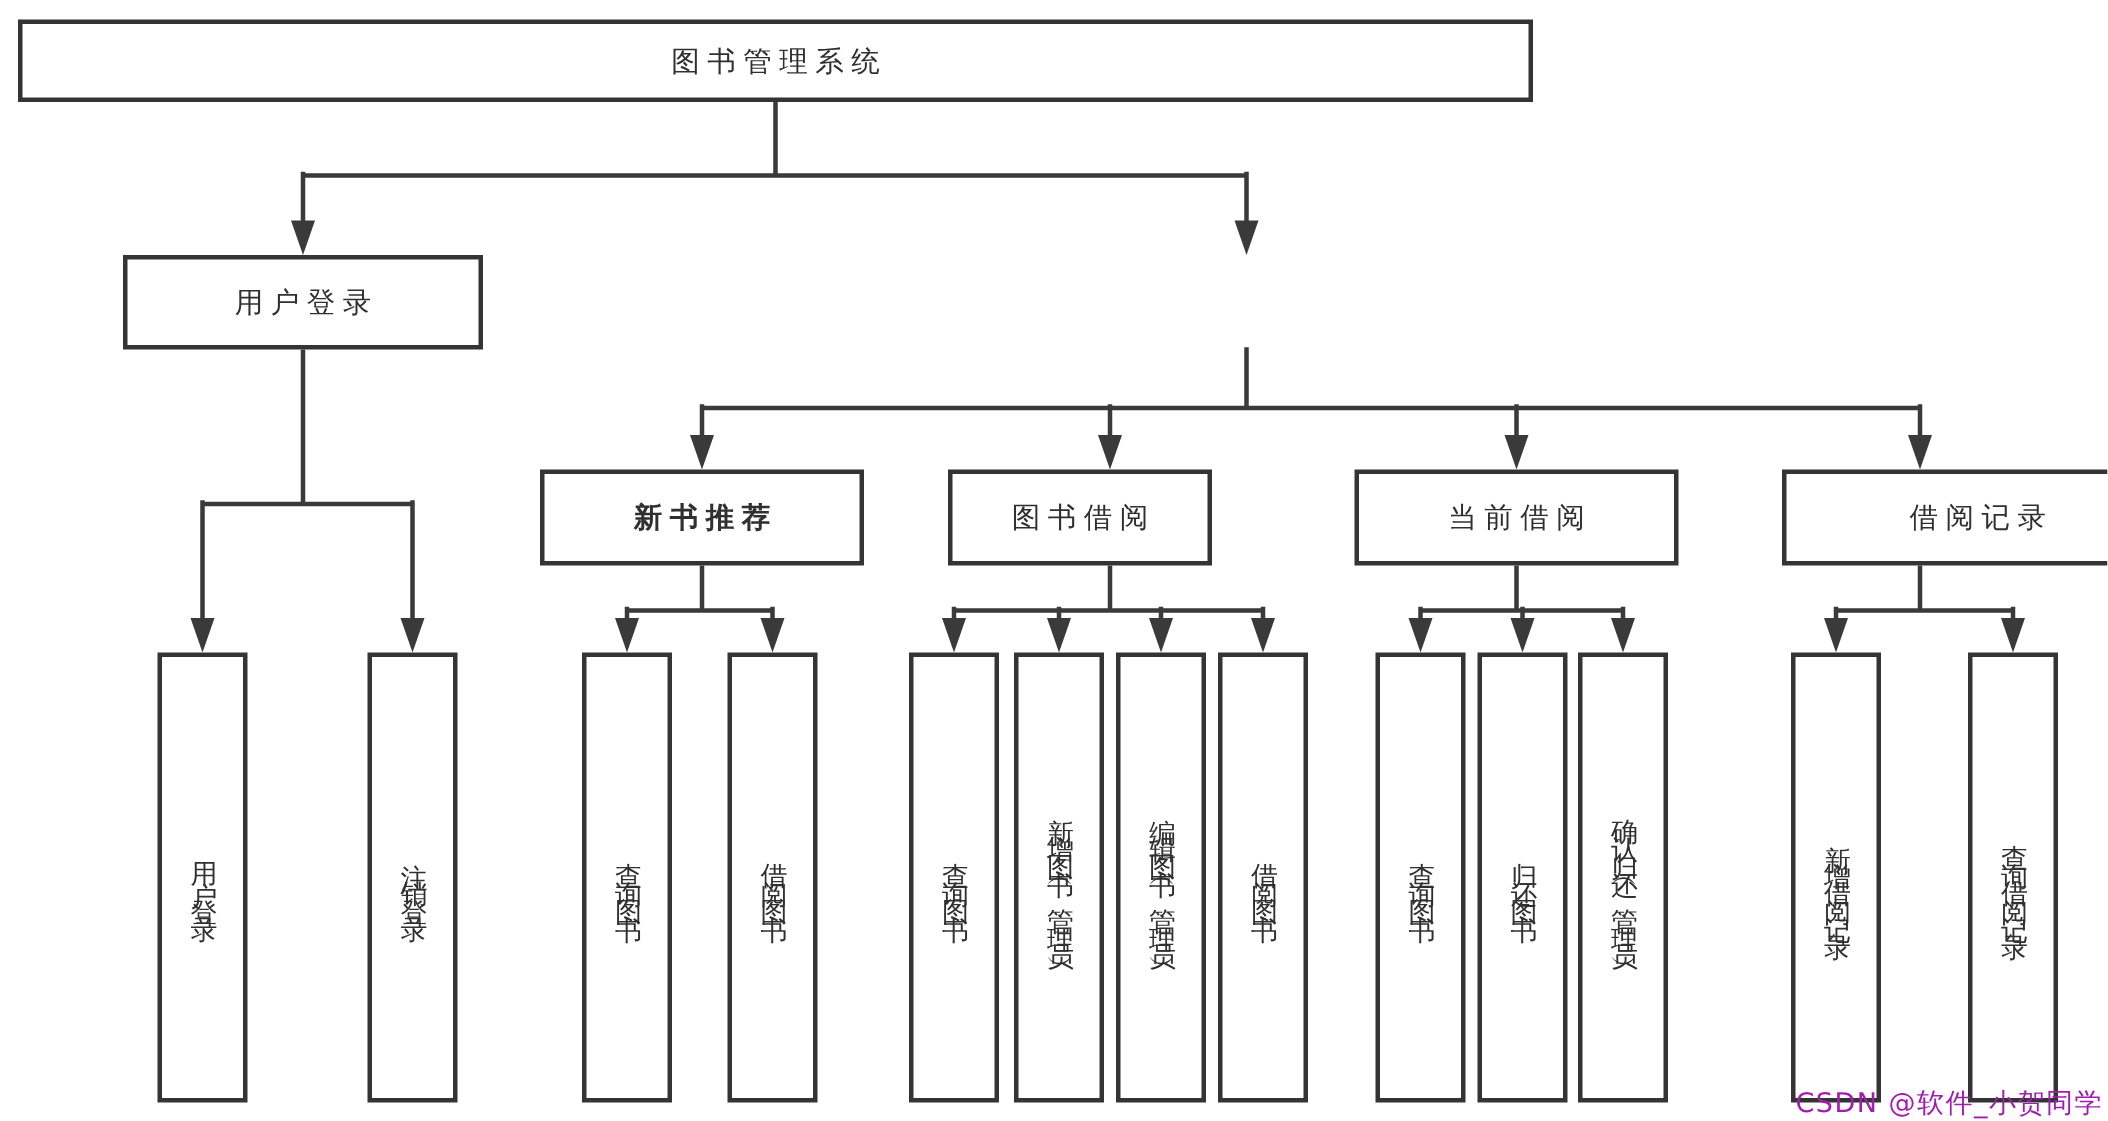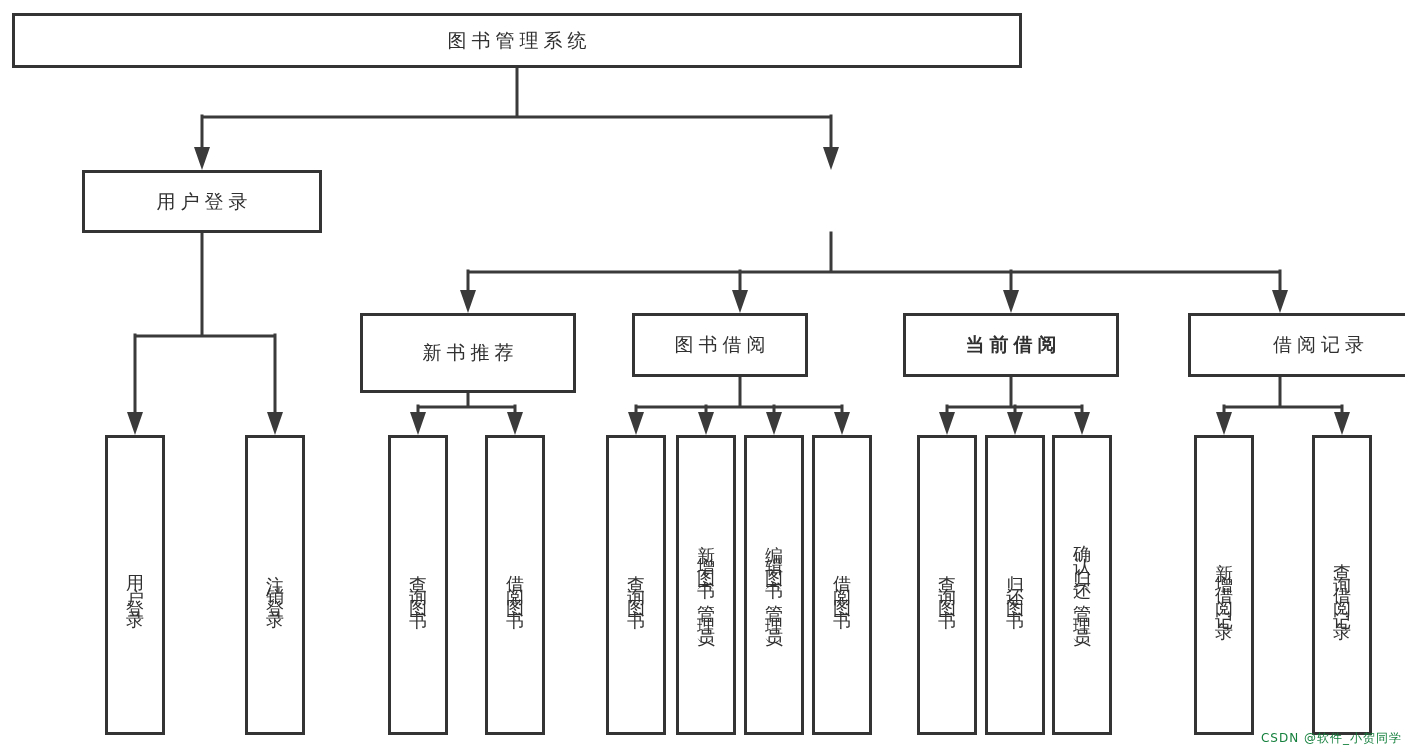--- a/index.html
+++ b/index.html
@@ -17,40 +17,40 @@
     font-size:19px;letter-spacing:5px;padding-left:5px;white-space:nowrap;
   }
   .vbox span{
     writing-mode:vertical-rl;text-orientation:mixed;
     font-size:18px;letter-spacing:12px;line-height:1;white-space:nowrap;
   }
   
   #b-root{left:12px;top:13px;width:1010px;height:55px;}
   #b-user-login{left:82px;top:170px;width:240px;height:63px;}
   #b-book-mgmt{left:712px;top:170px;width:238px;height:63px;}
-  #b-new-book{left:360px;top:313px;width:216px;height:80px;}
+  #b-new-book{left:360px;top:313px;width:216px;height:64px;font-weight:bold;}
   #b-book-borrow{left:632px;top:313px;width:176px;height:64px;}
-  #b-current-borrow{left:903px;top:313px;width:216px;height:64px;font-weight:bold;}
+  #b-current-borrow{left:903px;top:313px;width:216px;height:64px;}
   #b-borrow-records{left:1172px;top:313px;width:261px;height:64px;margin-left:16px;}
   .leaf{top:435px;width:60px;height:300px;}
   #b-leaf-user-login{left:105px;}
   #b-leaf-logout{left:245px;}
   #b-leaf-nb-query{left:388px;}
   #b-leaf-nb-borrow{left:485px;}
   #b-leaf-bb-query{left:606px;}
   #b-leaf-bb-add{left:676px;}
   #b-leaf-bb-edit{left:744px;}
   #b-leaf-bb-borrow{left:812px;}
   #b-leaf-cb-query{left:917px;}
   #b-leaf-cb-return{left:985px;}
   #b-leaf-cb-confirm{left:1052px;}
   #b-leaf-br-add{left:1194px;}
   #b-leaf-br-query{left:1312px;}
   #watermark{
-    position:absolute;right:3px;bottom:0px;font-size:12px;color:#15803d;
+    position:absolute;right:3px;bottom:0px;font-size:18px;color:#a21caf;
     letter-spacing:1px;white-space:nowrap;
   }
 </style>
 </head>
 <body>
 
 <div id="canvas">
 
   <svg id="wires" viewBox="0 0 1405 747" xmlns="http://www.w3.org/2000/svg">
     <g stroke="#3a3a3a" stroke-width="3" fill="none" stroke-linecap="square">

